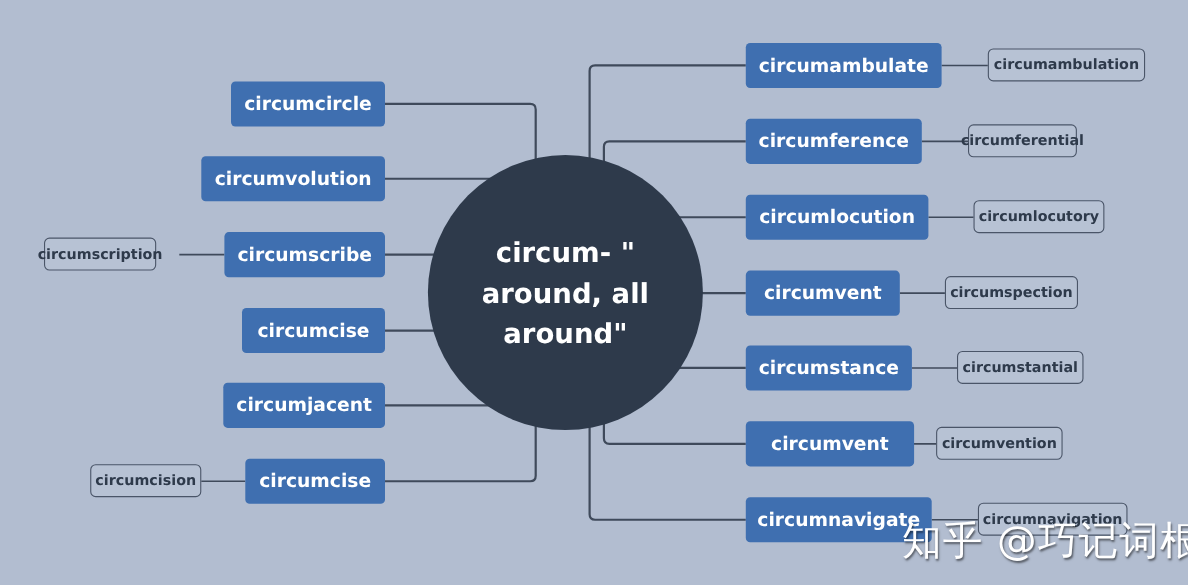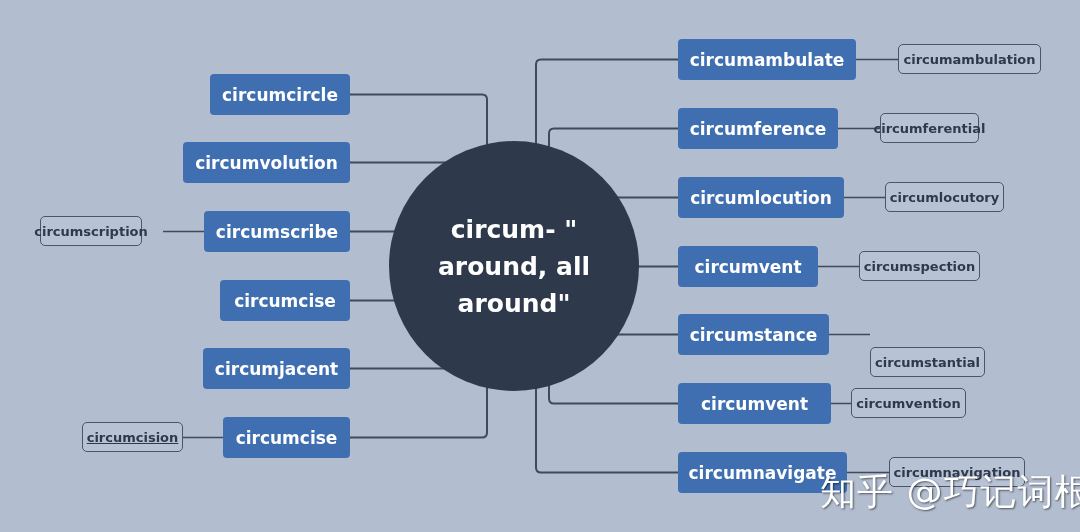--- a/index.html
+++ b/index.html
@@ -102,21 +102,21 @@
       </div>
       <div class="node" style="left: 220px; top: 280px; width: 130px;">
         <span>circumcise</span>
       </div>
       <div class="node" style="left: 203px; top: 348px; width: 147px;">
         <span>circumjacent</span>
       </div>
       <div class="node" style="left: 223px; top: 417px; width: 127px;">
         <span>circumcise</span>
       </div>
-      <div class="leaf" style="left: 82px; top: 422px; width: 101px; text-decoration: underline;">
+      <div class="leaf" style="left: 82px; top: 422px; width: 101px;">
         <span>circumcision</span>
       </div>
     </div>
   <div id="right-container">
       <div class="node" style="left: 678px; top: 39px; width: 178px;">
         <span>circumambulate</span>
       </div>
       <div class="leaf" style="left: 898px; top: 44px; width: 143px;">
         <span>circumambulation</span>
       </div>
@@ -134,21 +134,21 @@
       </div>
       <div class="node" style="left: 678px; top: 246px; width: 140px;">
         <span>circumvent</span>
       </div>
       <div class="leaf" style="left: 859px; top: 251px; width: 121px;">
         <span>circumspection</span>
       </div>
       <div class="node" style="left: 678px; top: 314px; width: 151px;">
         <span>circumstance</span>
       </div>
-      <div class="leaf" style="left: 870px; top: 319px; width: 115px; margin-top: 28px;">
+      <div class="leaf" style="left: 870px; top: 319px; width: 115px;">
         <span>circumstantial</span>
       </div>
       <div class="node" style="left: 678px; top: 383px; width: 153px;">
         <span>circumvent</span>
       </div>
       <div class="leaf" style="left: 851px; top: 388px; width: 115px;">
         <span>circumvention</span>
       </div>
       <div class="node" style="left: 678px; top: 452px; width: 169px;">
         <span>circumnavigate</span>

